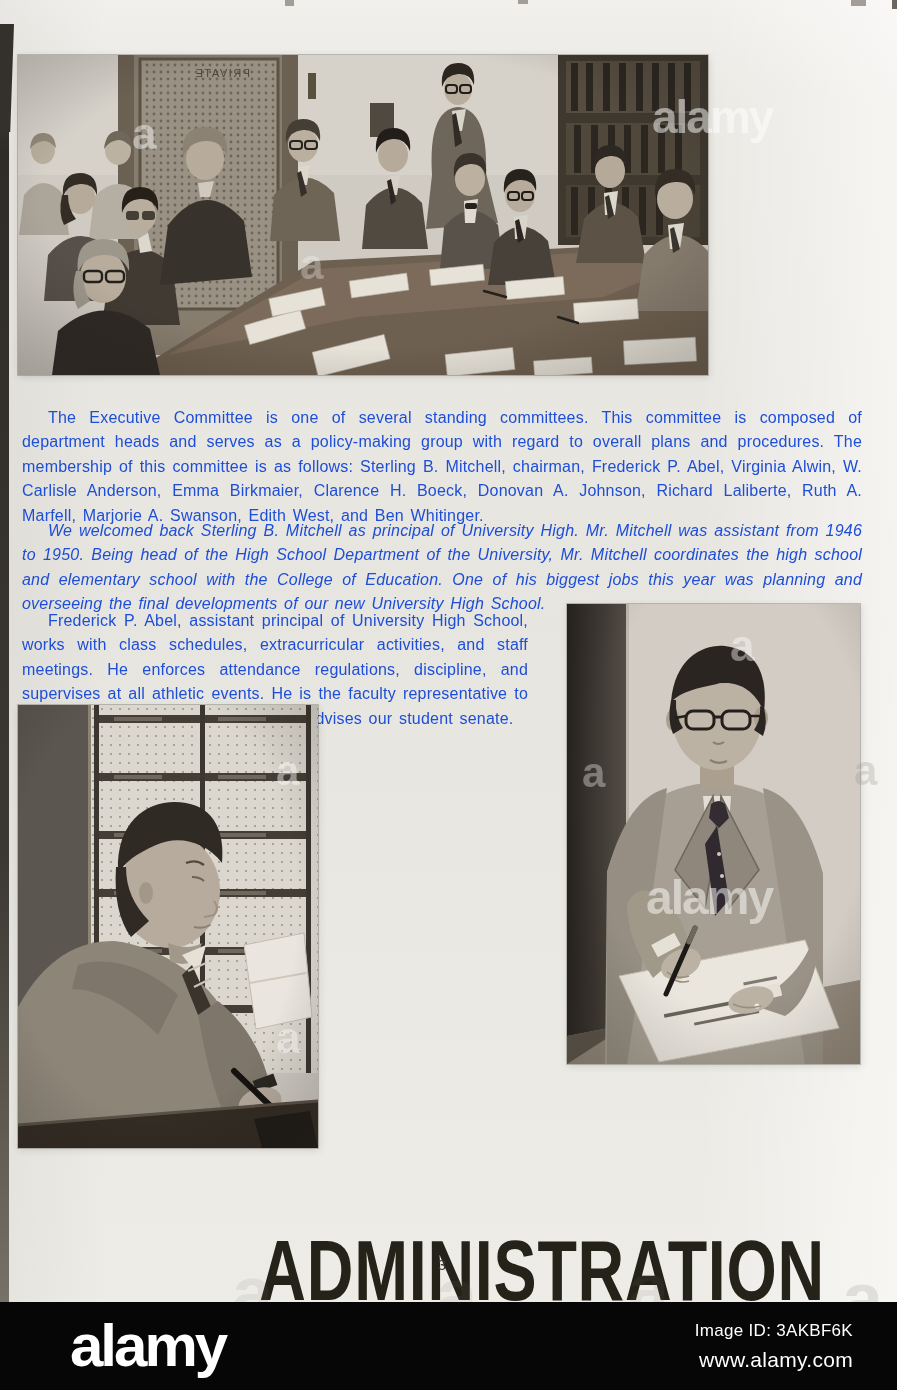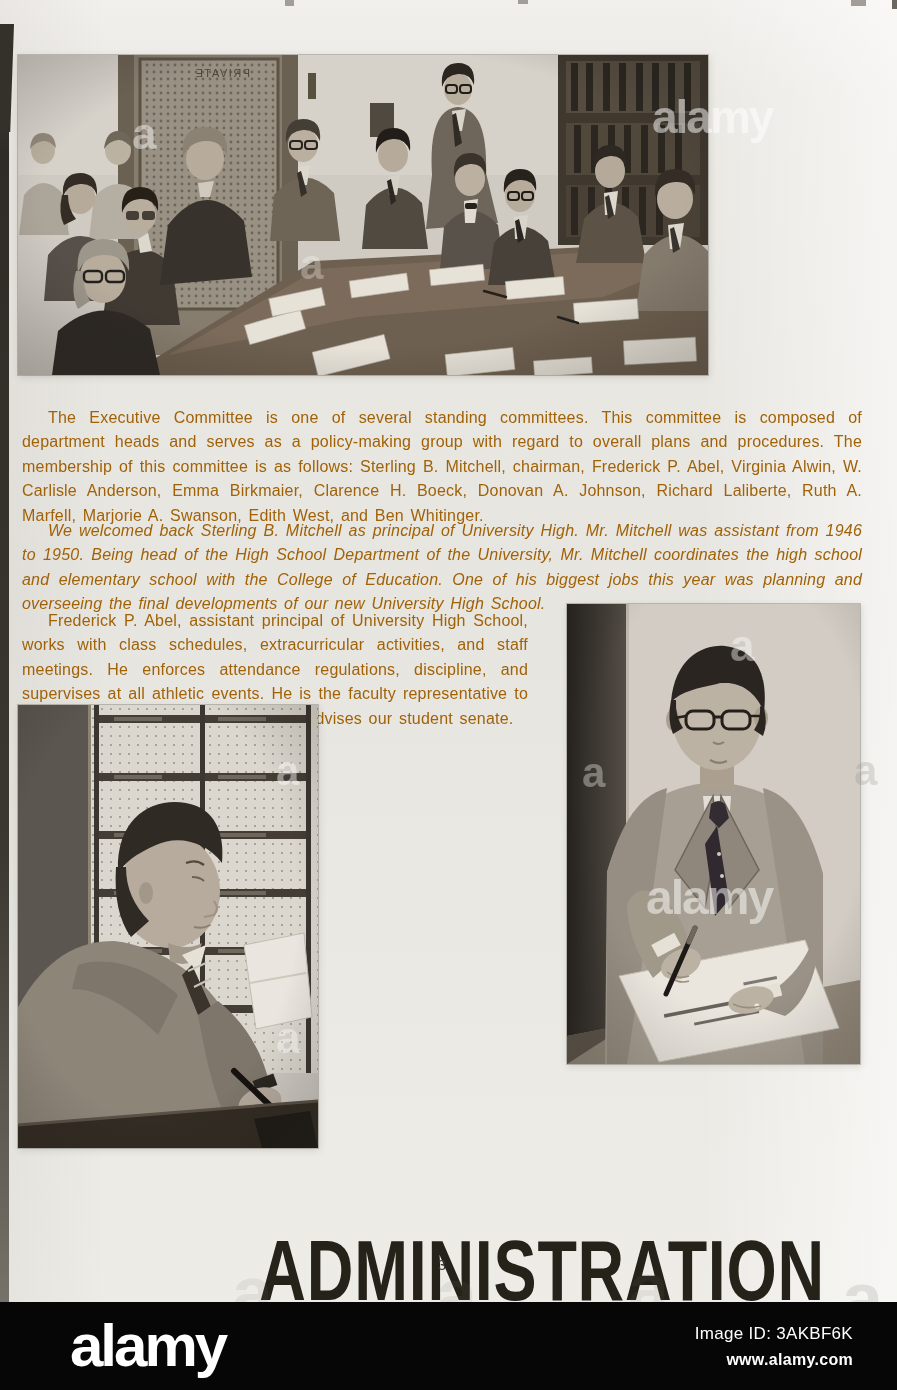--- a/index.html
+++ b/index.html
@@ -26,21 +26,21 @@
   .top-tick{position:absolute;background:#a29e97;}
   .corner-notch{position:absolute;right:0;top:0;width:5px;height:9px;background:#6b6760;}
 
   .photo{
     position:absolute;overflow:hidden;background:#c9c4bc;
     box-shadow:0 0 0 1px rgba(70,64,55,.28), 1px 2px 7px rgba(70,64,55,.18);
   }
   .photo svg{display:block;}
 
   .para{
-    position:absolute;text-align:justify;color:#a16207;
+    position:absolute;text-align:justify;color:#1d4ed8;
     font-size:16px;line-height:24.4px;letter-spacing:.2px;word-spacing:2px;
     text-indent:26px;
   }
   .para-1{left:22px;top:390px;width:840px;}
   .para-2{left:22px;top:503px;width:840px;font-style:italic;}
   .para-3{left:22px;top:593px;width:506px;}
 
   .heading-wrap{
     position:absolute;left:170px;top:1228px;width:727px;
     text-align:center;white-space:nowrap;
@@ -58,21 +58,21 @@
   .alamy-bar{
     position:absolute;left:0;top:1302px;width:897px;height:88px;background:#060606;
     display:flex;align-items:center;justify-content:space-between;z-index:20;
   }
   .alamy-logo{
     margin-left:70px;color:#ffffff;font-weight:bold;font-size:60px;
     letter-spacing:-3px;line-height:1;
   }
   .bar-right{margin-right:44px;text-align:right;color:#ffffff;}
   .bar-id{font-size:17px;letter-spacing:.3px;}
-  .bar-url{font-size:16px;font-weight:bold;margin-top:7px;letter-spacing:.3px;margin-left:45px;}
+  .bar-url{font-size:21px;font-weight:normal;margin-top:7px;letter-spacing:.3px;margin-left:45px;}
 
   .wm{
     position:absolute;z-index:6;pointer-events:none;font-weight:bold;
     color:rgba(255,255,255,.45);line-height:1;
   }
   .wm-brand{letter-spacing:-2px;}
   .ghost{
     position:absolute;z-index:2;pointer-events:none;font-weight:bold;
     color:rgba(110,105,96,.11);font-size:74px;line-height:1;
   }

